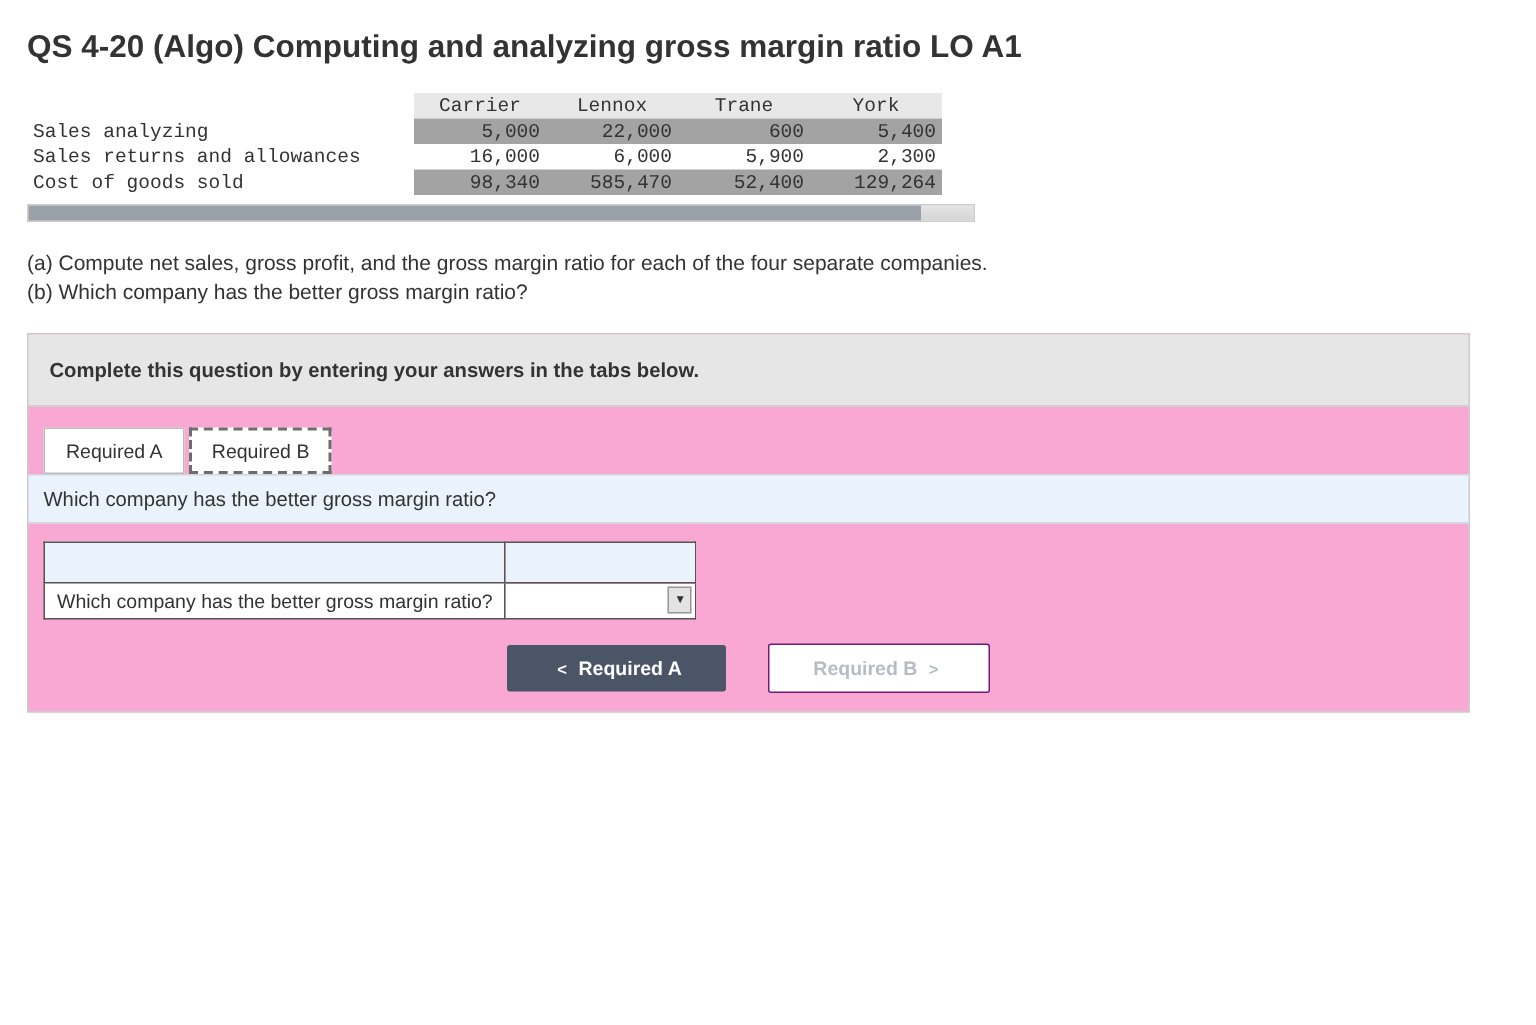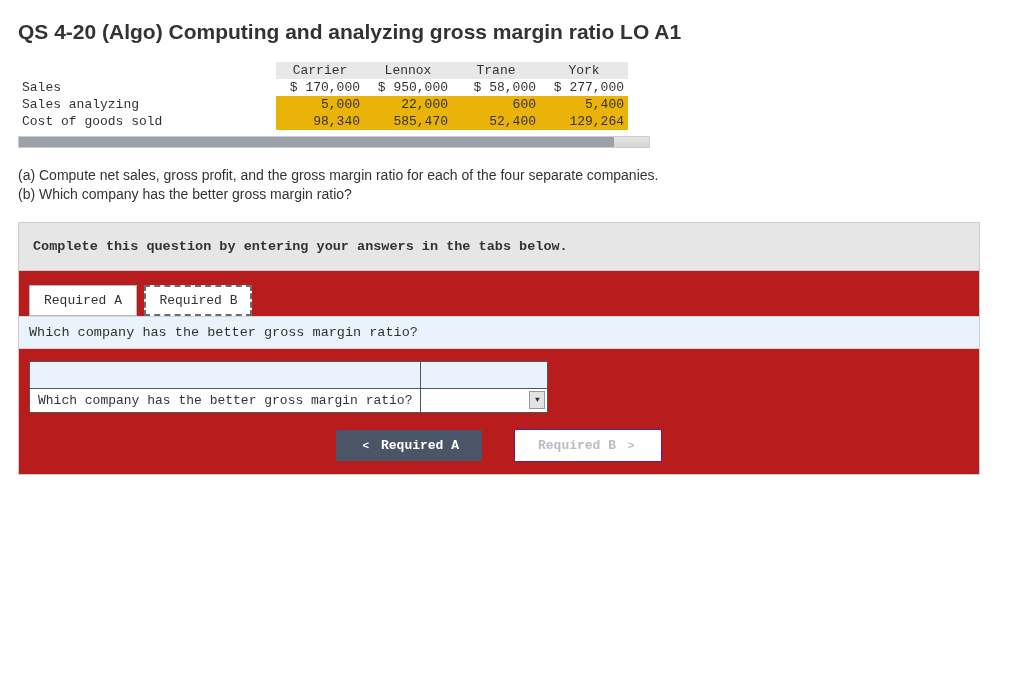--- a/index.html
+++ b/index.html
@@ -31,40 +31,39 @@
     text-align: left;
     min-width: 250px;
   }
   .data-table thead th {
     background: #e8e8e8;
     font-weight: normal;
     text-align: center;
     font-family: Liberation Mono, monospace;
   }
   .data-table thead th.rowlabel { background: #fff; }
-  .data-table tbody tr.shade td:not(.rowlabel) { background: #eab308; }
+  .data-table tbody tr.shade td:not(.rowlabel) { background: #a3a3a3; }
   .data-table td { width: 80px; }
   .scroll-stub {
     height: 10px;
     background: linear-gradient(#e5e5e5,#d5d5d5);
     width: 630px;
     margin: 6px 0 18px 0;
     border: 1px solid #ccc;
     position: relative;
   }
   .scroll-stub .thumb {
     position:absolute; left:0; top:0; bottom:0; width:595px;
     background:#9aa1a8;
   }
   .q-text { margin: 6px 0 18px 0; line-height: 1.35; }
   .answer-wrap {
     border: 1px solid #ccc;
-    background: #b91c1c;
+    background: #f9a8d4;
     width: 960px;
-    font-family: Liberation Mono, monospace;
   }
   .instruction-bar {
     background: #e6e6e6;
     padding: 16px 14px;
     font-weight: bold;
     font-size: 13.5px;
     border-bottom: 1px solid #ccc;
   }
   .tabs-row {
     padding: 14px 10px 0 10px;
@@ -159,33 +158,33 @@
   <thead>
     <tr>
       <th class="rowlabel"></th>
       <th>Carrier</th>
       <th>Lennox</th>
       <th>Trane</th>
       <th>York</th>
     </tr>
   </thead>
   <tbody>
-    <tr>
-      <td class="rowlabel">Sales</td>
-      <td>$ 170,000</td>
-      <td>$ 950,000</td>
-      <td>$ 58,000</td>
-      <td>$ 277,000</td>
-    </tr>
     <tr class="shade">
       <td class="rowlabel">Sales analyzing</td>
       <td>5,000</td>
       <td>22,000</td>
       <td>600</td>
       <td>5,400</td>
+    </tr>
+    <tr>
+      <td class="rowlabel">Sales returns and allowances</td>
+      <td>16,000</td>
+      <td>6,000</td>
+      <td>5,900</td>
+      <td>2,300</td>
     </tr>
     <tr class="shade">
       <td class="rowlabel">Cost of goods sold</td>
       <td>98,340</td>
       <td>585,470</td>
       <td>52,400</td>
       <td>129,264</td>
     </tr>
   </tbody>
 </table>

